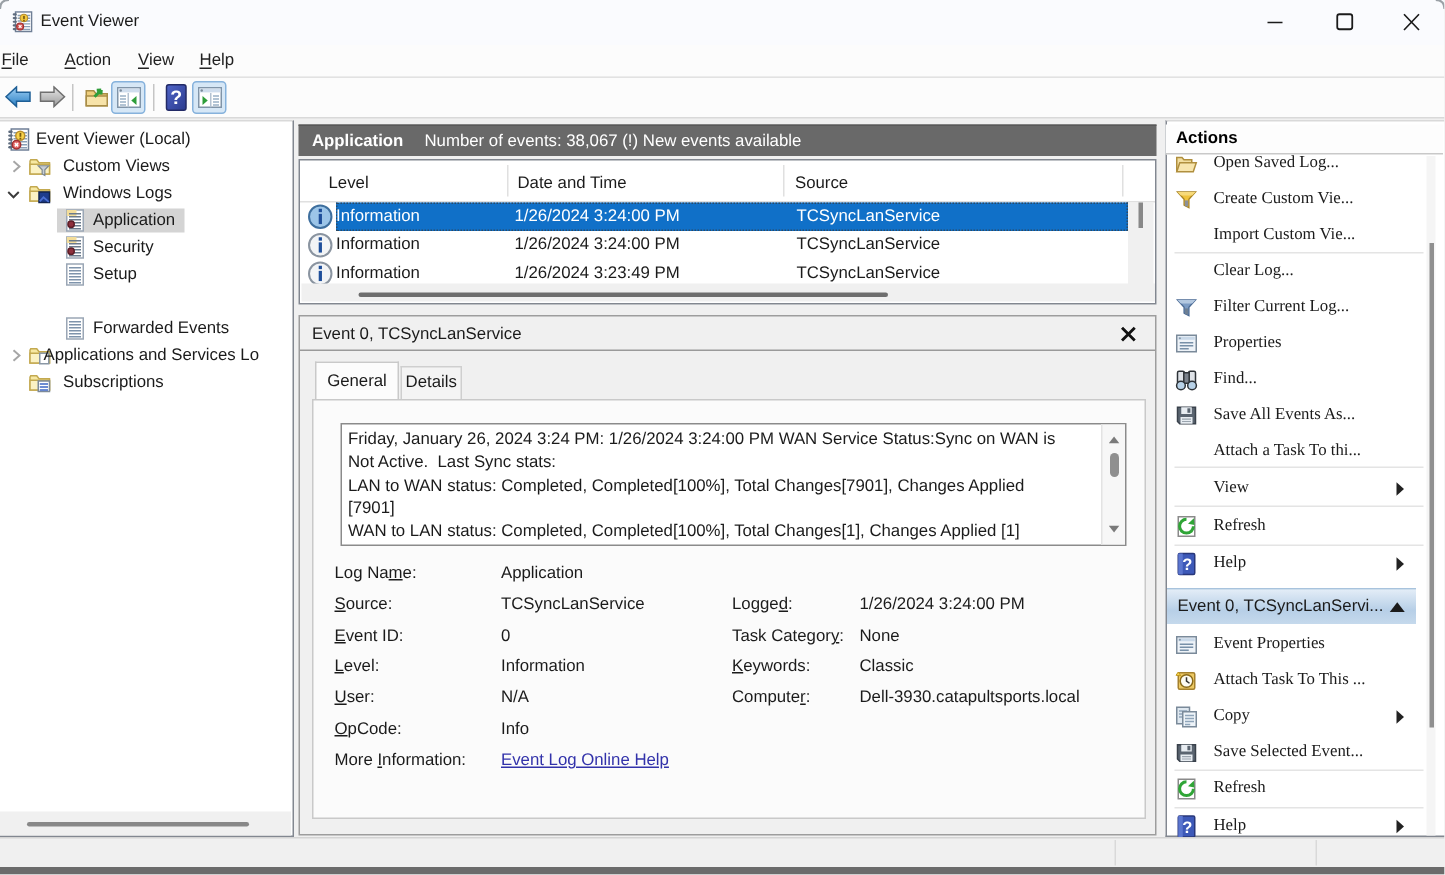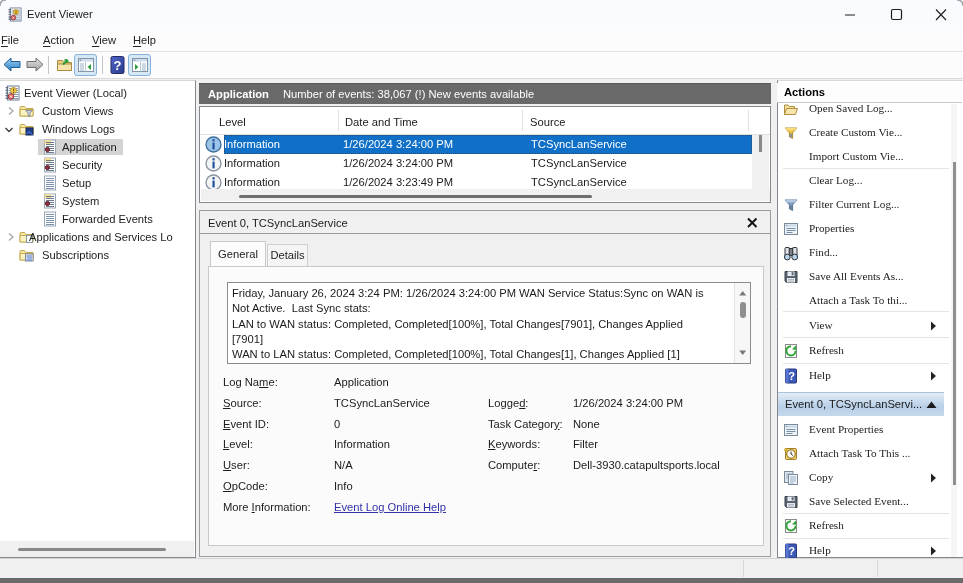--- a/index.html
+++ b/index.html
@@ -319,38 +319,20 @@
             <line x1="3" y1="5.5" x2="11" y2="5.5"></line>
             <line x1="3" y1="7.5" x2="11" y2="7.5"></line>
             <line x1="3" y1="9.5" x2="11" y2="9.5"></line>
             <line x1="3" y1="11.5" x2="11" y2="11.5"></line>
             <line x1="3" y1="13.5" x2="11" y2="13.5"></line>
           </g>
         </svg>
       </span>
       <span class="lbl" style="left:62px;">Setup</span>
     </div>
-  <div class="trow" style="top:108px;">
-      <span class="tico" style="position:absolute;left:43px;top:1px;">
-        <svg width="14" height="16" viewBox="0 0 14 16">
-          <rect x="1.5" y="1" width="11" height="14" fill="#fff" stroke="#9aa6b5"></rect>
-          <path d="M1.5 1 L8 1 L8 5 L1.5 5 Z" fill="#f3dd9a"></path>
-          <g stroke="#6a7a8c" stroke-width="1">
-            <line x1="3" y1="3.5" x2="11" y2="3.5"></line>
-            <line x1="3" y1="5.5" x2="11" y2="5.5"></line>
-            <line x1="3" y1="7.5" x2="11" y2="7.5"></line>
-            <line x1="3" y1="9.5" x2="11" y2="9.5"></line>
-            <line x1="3" y1="11.5" x2="11" y2="11.5"></line>
-            <line x1="3" y1="13.5" x2="11" y2="13.5"></line>
-          </g>
-          <circle cx="4.4" cy="10.5" r="2.1" fill="#8e2f3c" stroke="#5e1f28"></circle>
-        </svg>
-      </span>
-      <span class="lbl" style="left:62px;">System</span>
-    </div>
   <div class="trow" style="top:126px;">
       <span class="tico" style="position:absolute;left:43px;top:1px;">
         <svg width="14" height="16" viewBox="0 0 14 16">
           <rect x="1.5" y="1" width="11" height="14" fill="#fff" stroke="#9aa6b5"></rect>
           <g stroke="#7e93ab" stroke-width="1">
             <line x1="3" y1="3.5" x2="11" y2="3.5"></line>
             <line x1="3" y1="5.5" x2="11" y2="5.5"></line>
             <line x1="3" y1="7.5" x2="11" y2="7.5"></line>
             <line x1="3" y1="9.5" x2="11" y2="9.5"></line>
             <line x1="3" y1="11.5" x2="11" y2="11.5"></line>
@@ -483,21 +465,21 @@
     <div class="fieldval" style="left:334px;top:397px;">TCSyncLanService</div>
   <div class="fieldlbl" style="left:488px;top:397px;">Logge<u>d</u>:</div>
     <div class="fieldval" style="left:573px;top:397px;">1/26/2024 3:24:00 PM</div>
   <div class="fieldlbl" style="left:223px;top:418px;"><u>E</u>vent ID:</div>
     <div class="fieldval" style="left:334px;top:418px;">0</div>
   <div class="fieldlbl" style="left:488px;top:418px;">Task Categor<u>y</u>:</div>
     <div class="fieldval" style="left:573px;top:418px;">None</div>
   <div class="fieldlbl" style="left:223px;top:438px;"><u>L</u>evel:</div>
     <div class="fieldval" style="left:334px;top:438px;">Information</div>
   <div class="fieldlbl" style="left:488px;top:438px;"><u>K</u>eywords:</div>
-    <div class="fieldval" style="left:573px;top:438px;">Filter</div>
+    <div class="fieldval" style="left:573px;top:438px;">Classic</div>
   <div class="fieldlbl" style="left:223px;top:459px;"><u>U</u>ser:</div>
     <div class="fieldval" style="left:334px;top:459px;">N/A</div>
   <div class="fieldlbl" style="left:488px;top:459px;">Compute<u>r</u>:</div>
     <div class="fieldval" style="left:573px;top:459px;">Dell-3930.catapultsports.local</div>
   <div class="fieldlbl" style="left:223px;top:480px;"><u>O</u>pCode:</div>
     <div class="fieldval" style="left:334px;top:480px;">Info</div>
   <div class="fieldlbl" style="left:223px;top:501px;">More <u>I</u>nformation:</div>
     <div class="fieldval" style="left:334px;top:501px;"><a class="link" style="text-decoration:underline;">Event Log Online Help</a></div>
 </div>
 

